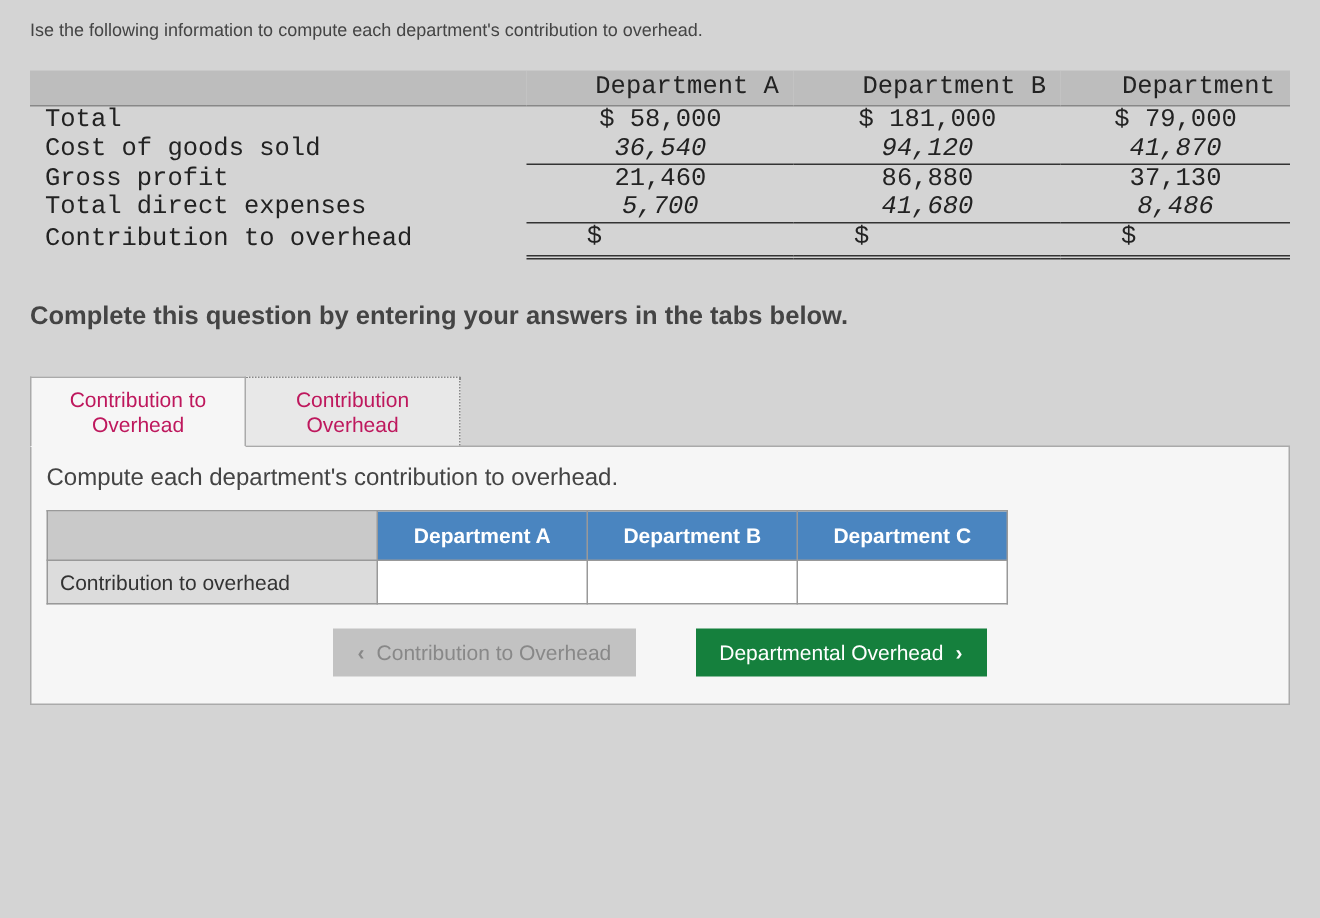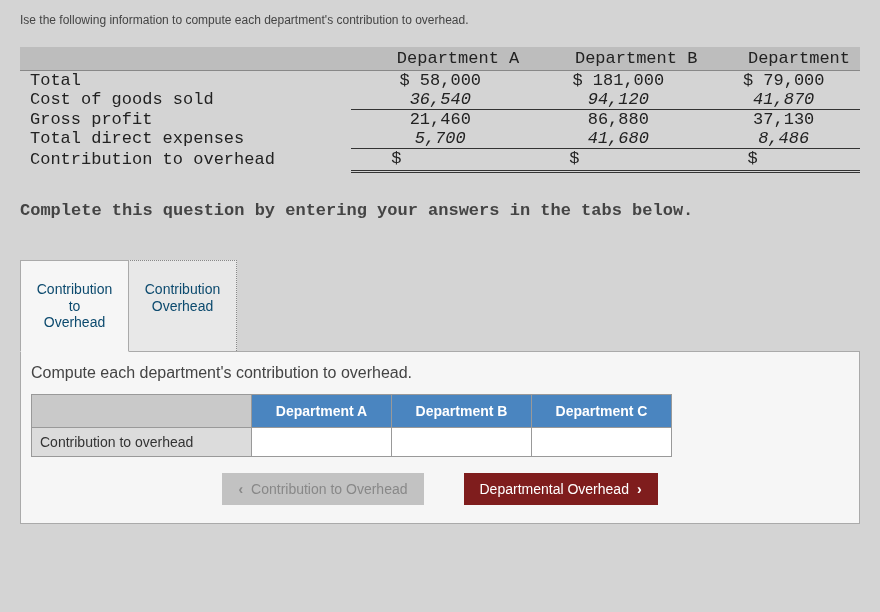--- a/index.html
+++ b/index.html
@@ -38,40 +38,39 @@
       padding: 0 10px;
       font-family: 'Courier New', monospace;
     }
     .data-table td.row-label { text-align: left; }
     .underline td.num { border-bottom: 1px solid #333; font-style: italic; }
     .contrib td.num { border-top: 1px solid #333; border-bottom: 3px double #333; padding-bottom: 2px; }
     .instruction {
       font-size: 17px;
       font-weight: bold;
       color: #444;
-      margin: 28px 0 40px 0;
-      font-family: Liberation Mono, monospace;
+      margin: 28px 0 30px 0;
     }
     .tabs {
       display: flex;
       border-bottom: 1px solid #aaa;
       margin-top: 10px;
     }
     .tab {
       border: 1px dotted #888;
       border-bottom: none;
       background: #e8e8e8;
-      padding: 20px 8px;
+      padding: 6px 8px;
       font-size: 14px;
       text-align: center;
       line-height: 1.2;
       cursor: pointer;
       margin-right: -1px;
-      color: #0c4a6e;
-      width: 109px;
+      color: #be185d;
+      width: 144px;
     }
     .tab.active {
       background: #f6f6f6;
       border-style: solid;
       border-color: #aaa;
       border-bottom: 1px solid #f6f6f6;
       margin-bottom: -1px;
       position: relative;
       z-index: 2;
     }
@@ -136,21 +135,21 @@
       cursor: pointer;
       display: flex;
       align-items: center;
       gap: 8px;
     }
     .nav-btn.prev {
       background: #c2c2c2;
       color: #888;
     }
     .nav-btn.next {
-      background: #7f1d1d;
+      background: #15803d;
       color: #fff;
     }
     .chev { font-weight: bold; }
   </style>
 </head>
 <body>
 
 <div class="question-text">
   <span>Ise the following information to compute each department's contribution to overhead.</span><br>
 </div>

